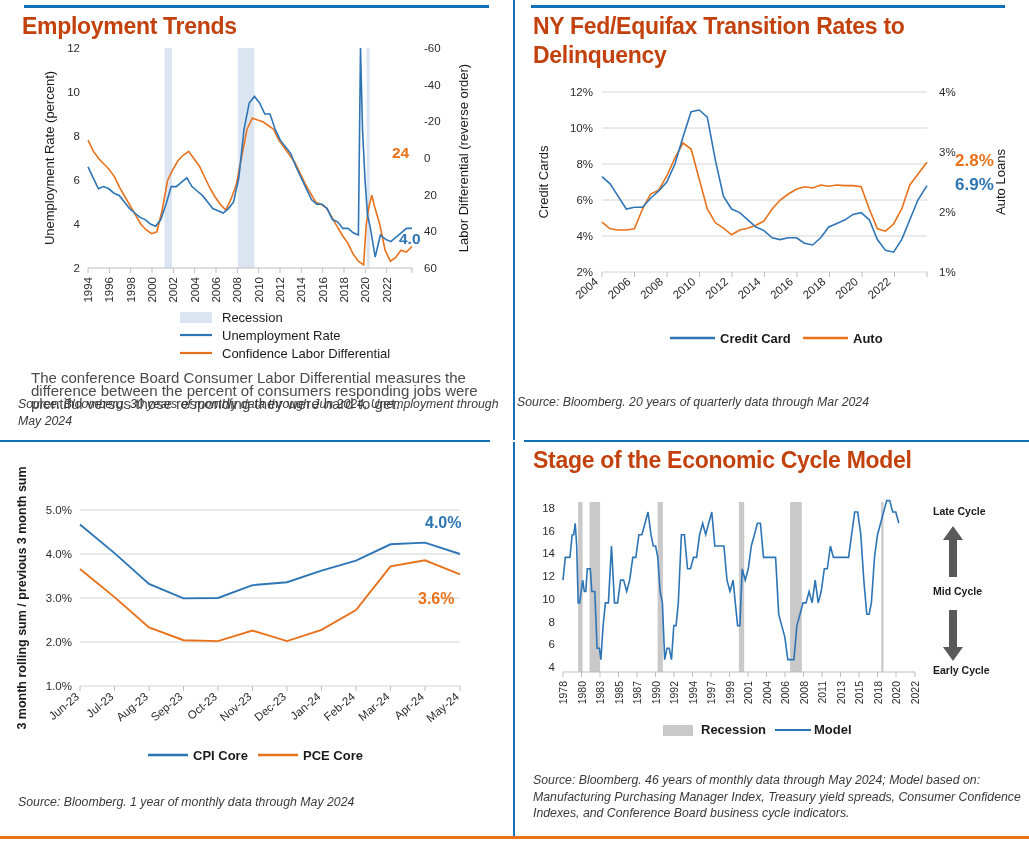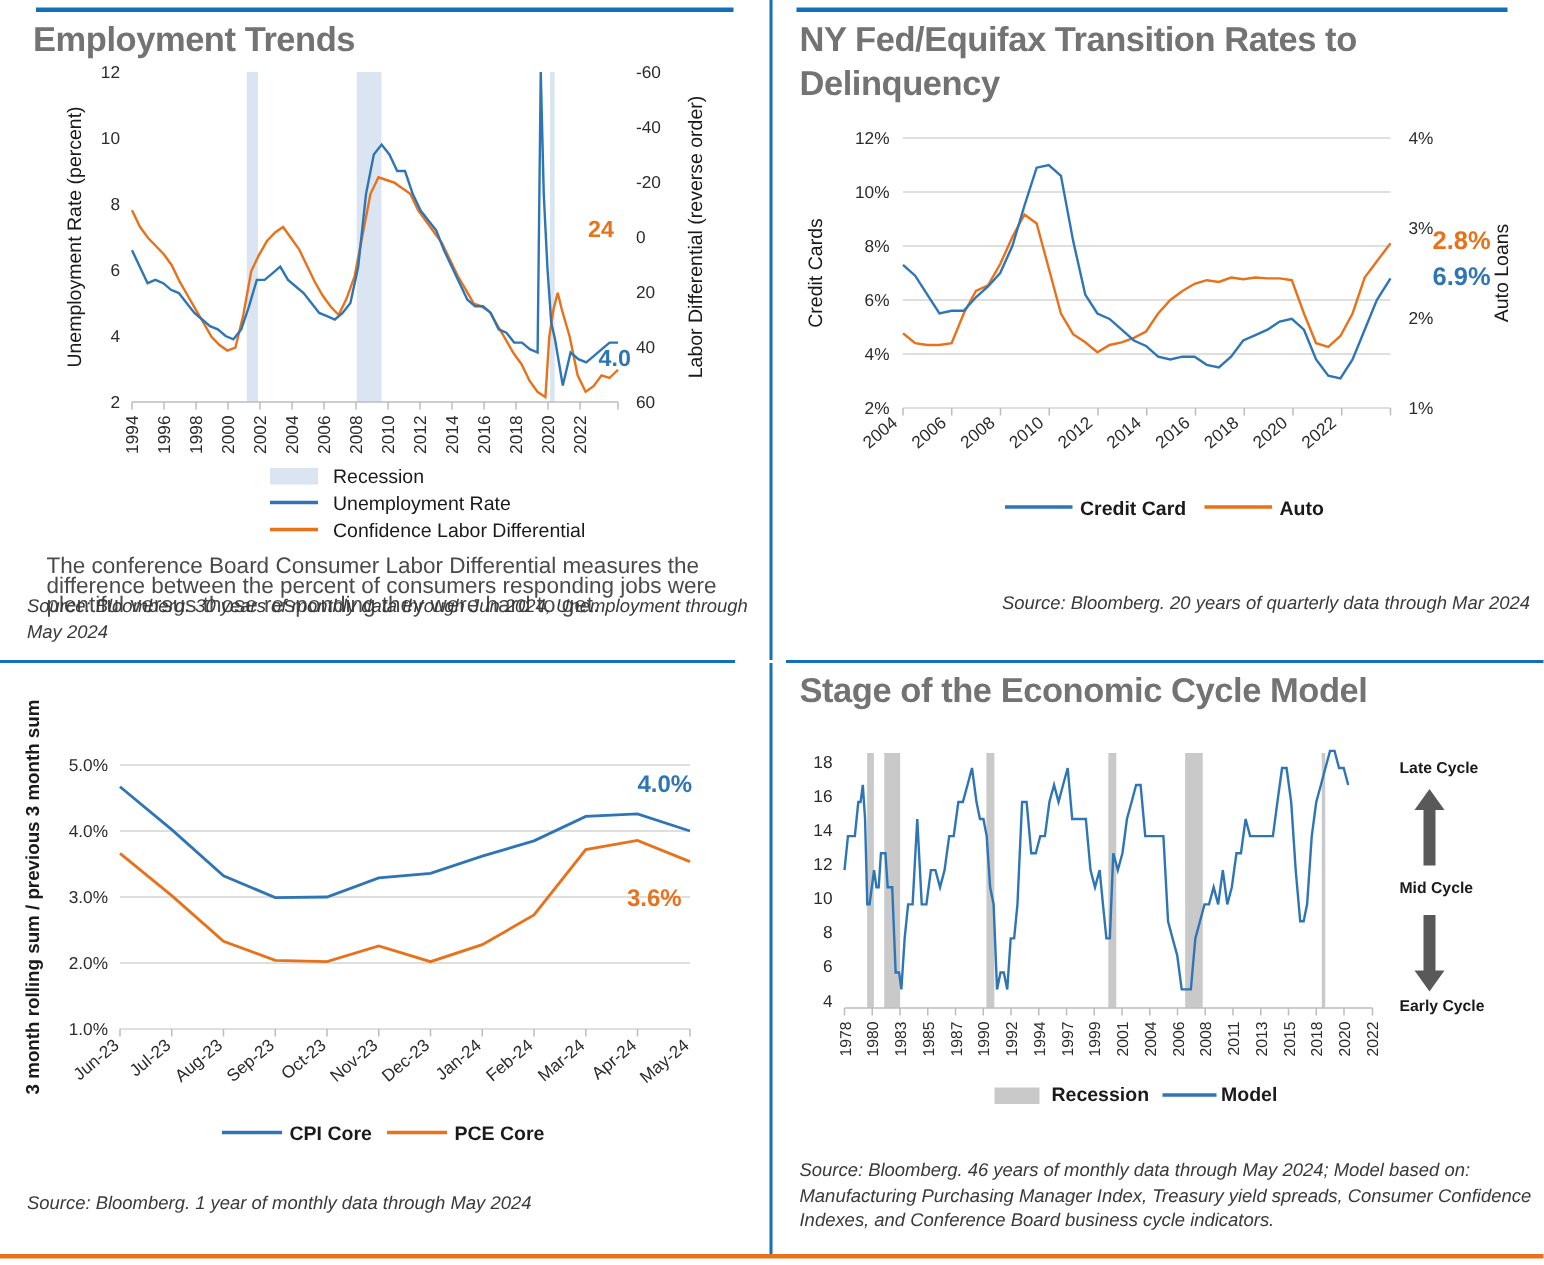--- a/index.html
+++ b/index.html
@@ -23,21 +23,21 @@
   .rule-bottom{position:absolute;left:0;top:836px;width:1029px;height:3px;background:#e8711a;}
 
   
   .panel{position:absolute;box-sizing:border-box;}
   .p-tl{left:0;top:8px;width:513px;height:432px;}
   .p-tr{left:515px;top:8px;width:514px;height:548px;}
   .p-bl{left:0;top:442px;width:513px;height:394px;}
   .p-br{left:515px;top:442px;width:514px;height:394px;}
 
   .panel-title{
-    color:#737373;
+    color:#c2410c;
     font-weight:bold;
     font-size:23px;
     line-height:29px;
     letter-spacing:-0.3px;
     margin:0;
     padding:4px 0 0 0;
   }
   .p-tl .panel-title{padding-left:22px;}
   .p-tr .panel-title{padding-left:18px;padding-right:40px;}
   .p-bl .panel-title{padding-left:18px;}
@@ -245,21 +245,21 @@
         <text class="callout" x="440" y="110" font-size="17" fill="#2E75B6">6.9%</text>
 
         <g>
           <line x1="155" y1="258" x2="200" y2="258" stroke="#2E75B6" stroke-width="2.4"></line>
           <text class="legend-txt-b" x="205" y="263">Credit Card</text>
           <line x1="288" y1="258" x2="333" y2="258" stroke="#E8711A" stroke-width="2.4"></line>
           <text class="legend-txt-b" x="338" y="263">Auto</text>
         </g>
       </svg>
     </div>
-    <div class="source" style="left:25px;top:386px;width:480px;text-align:right;">Source: Bloomberg. 20 years of quarterly data through Mar 2024</div>
+    <div class="source" style="left:2px;top:386px;width:480px;">Source: Bloomberg. 20 years of quarterly data through Mar 2024</div>
   </div>
 
   <div class="panel p-bl">
     <div class="chart" style="left:0;top:44px;">
       <svg width="513" height="290" viewBox="0 0 513 290">
 
         <g>
           <line class="gridline" x1="80" y1="24" x2="460" y2="24"></line>
           <line class="gridline" x1="80" y1="68" x2="460" y2="68"></line>
           <line class="gridline" x1="80" y1="112" x2="460" y2="112"></line>

